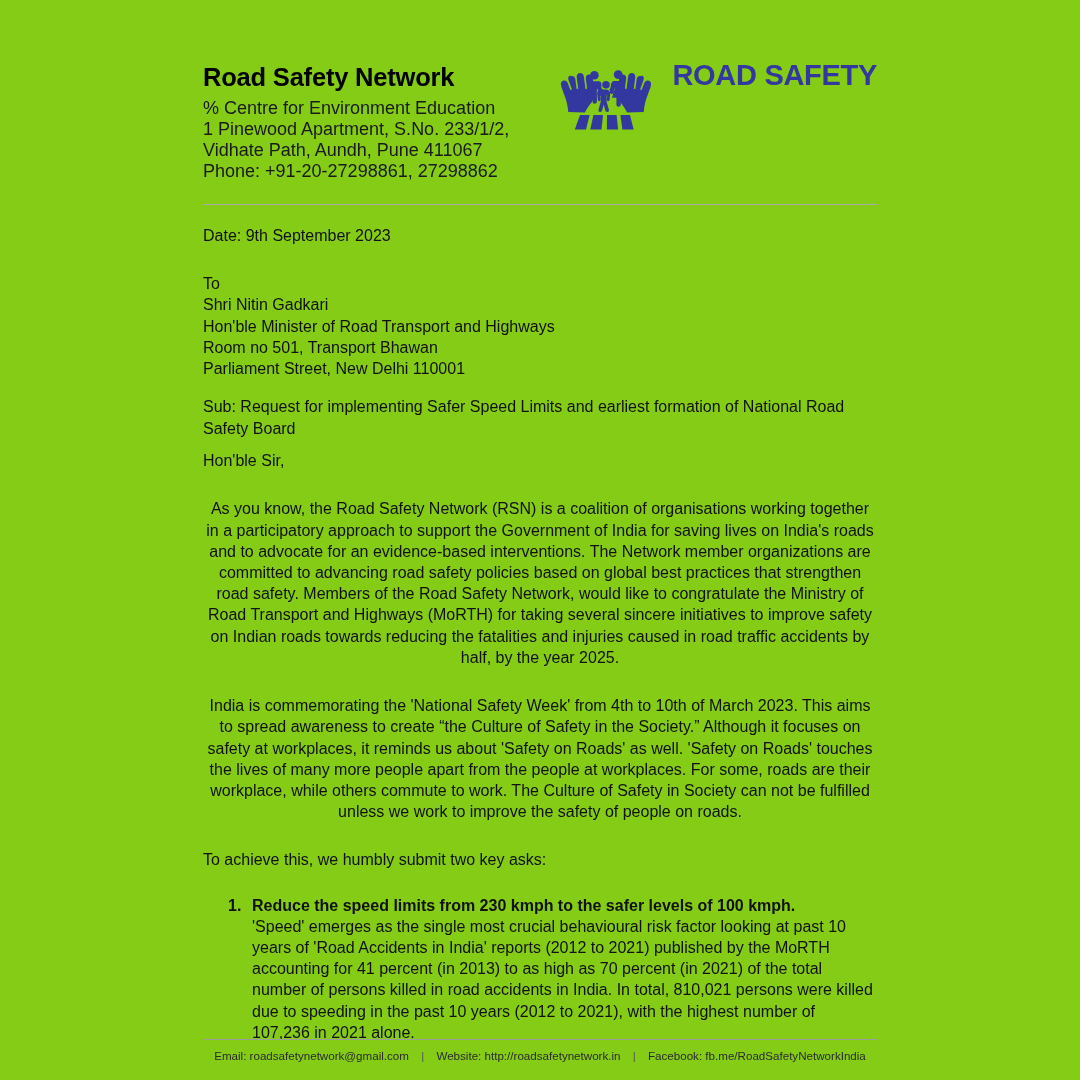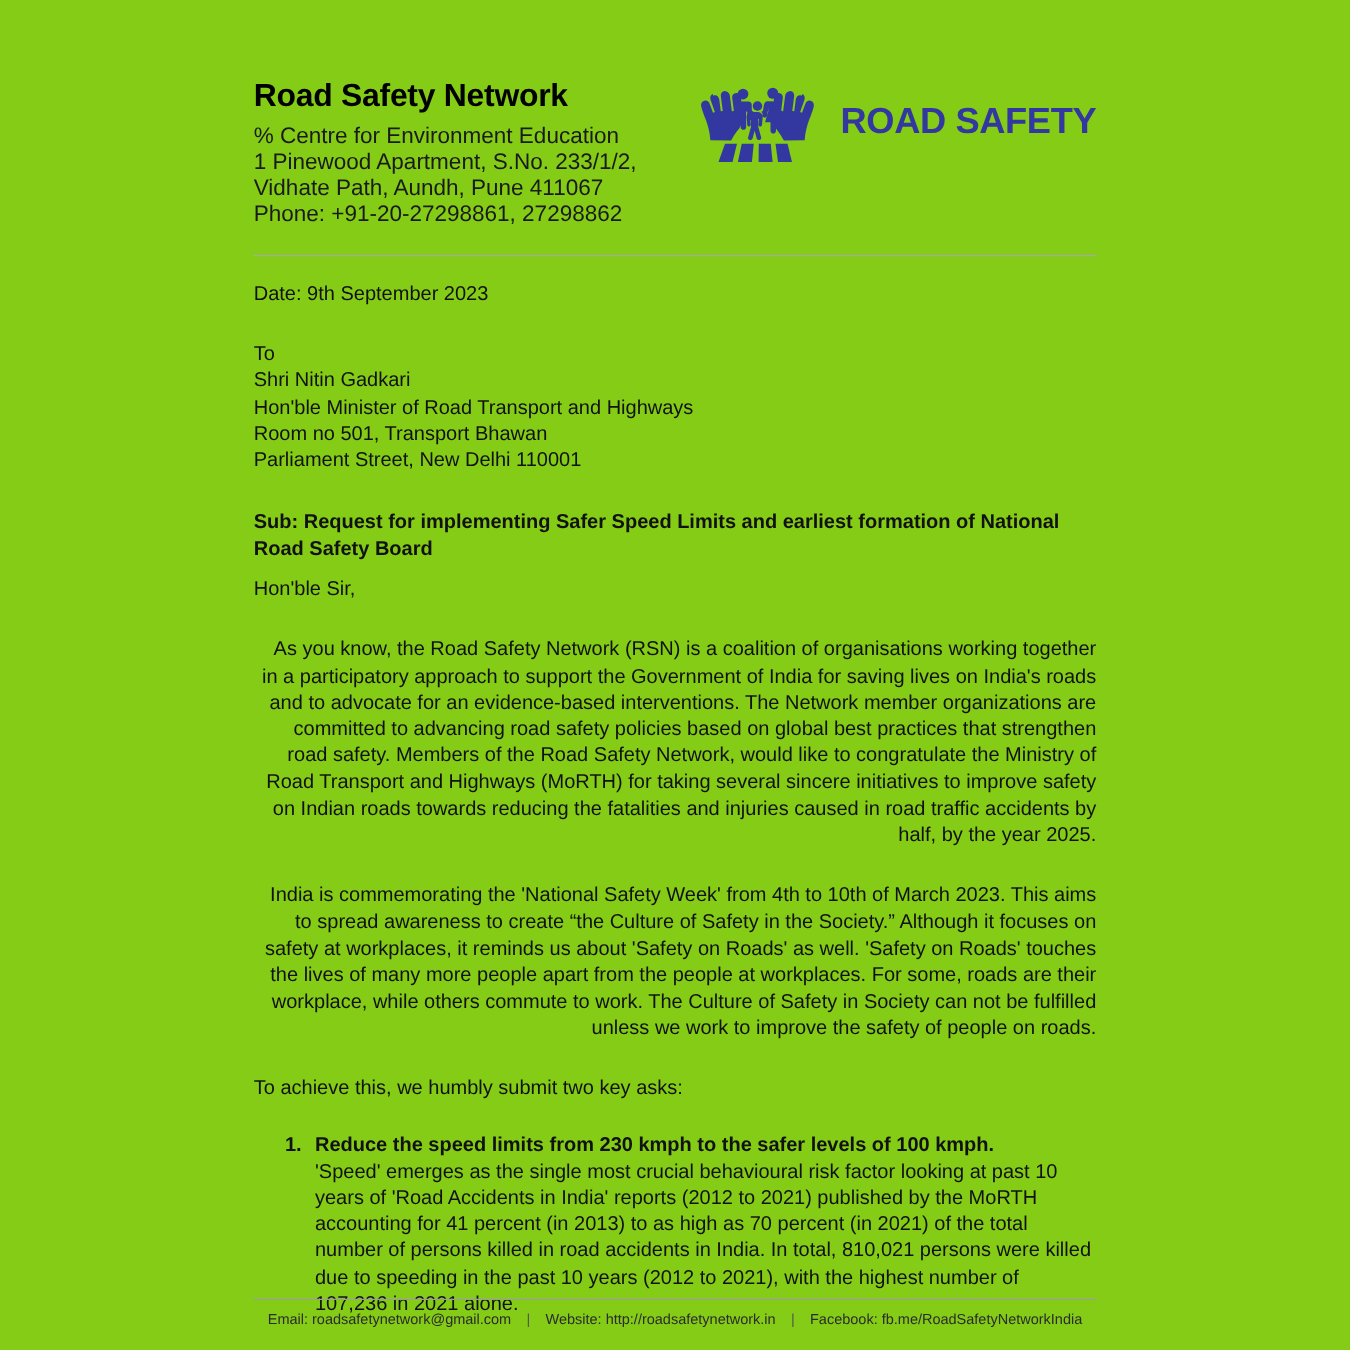--- a/index.html
+++ b/index.html
@@ -42,21 +42,20 @@
   .org-addr {
     font-size: 18px;
     line-height: 21px;
     color: #1a1a1a;
     white-space: nowrap;
   }
 
   
   .logo {
     display: flex;
-    align-items: center;
     gap: 10px;
     margin-top: 4px;
   }
   .logo-mark { width: 112px; height: 72px; display: block; }
   .logo-type {
     font-size: 29px;
     font-weight: bold;
     line-height: 0.95;
     letter-spacing: -0.3px;
   }
@@ -67,27 +66,27 @@
     border-top: 1.4px solid #a9a9a9;
     margin: 22px 0 0 0;
   }
 
   
   .body-text { font-size: 16px; line-height: 21.2px; color: #111; }
   .date-line { margin-top: 20px; }
   .to-block { margin-top: 27px; }
   .to-block div { line-height: 21.2px; }
   .subject {
-    margin-top: 28px;
-    font-weight: bold;
+    margin-top: 17px;
+    font-weight: normal;
     line-height: 21.5px;
     max-width: 650px;
   }
   .salutation { margin-top: 11px; }
-  .para { margin-top: 27px; text-align: right; line-height: 21.2px; }
+  .para { margin-top: 27px; text-align: center; line-height: 21.2px; }
   .asks-intro { margin-top: 27px; }
 
   ol.asks {
     margin: 24px 0 0 0;
     padding: 0;
     list-style: none;
   }
   ol.asks > li {
     position: relative;
     padding-left: 49px;

